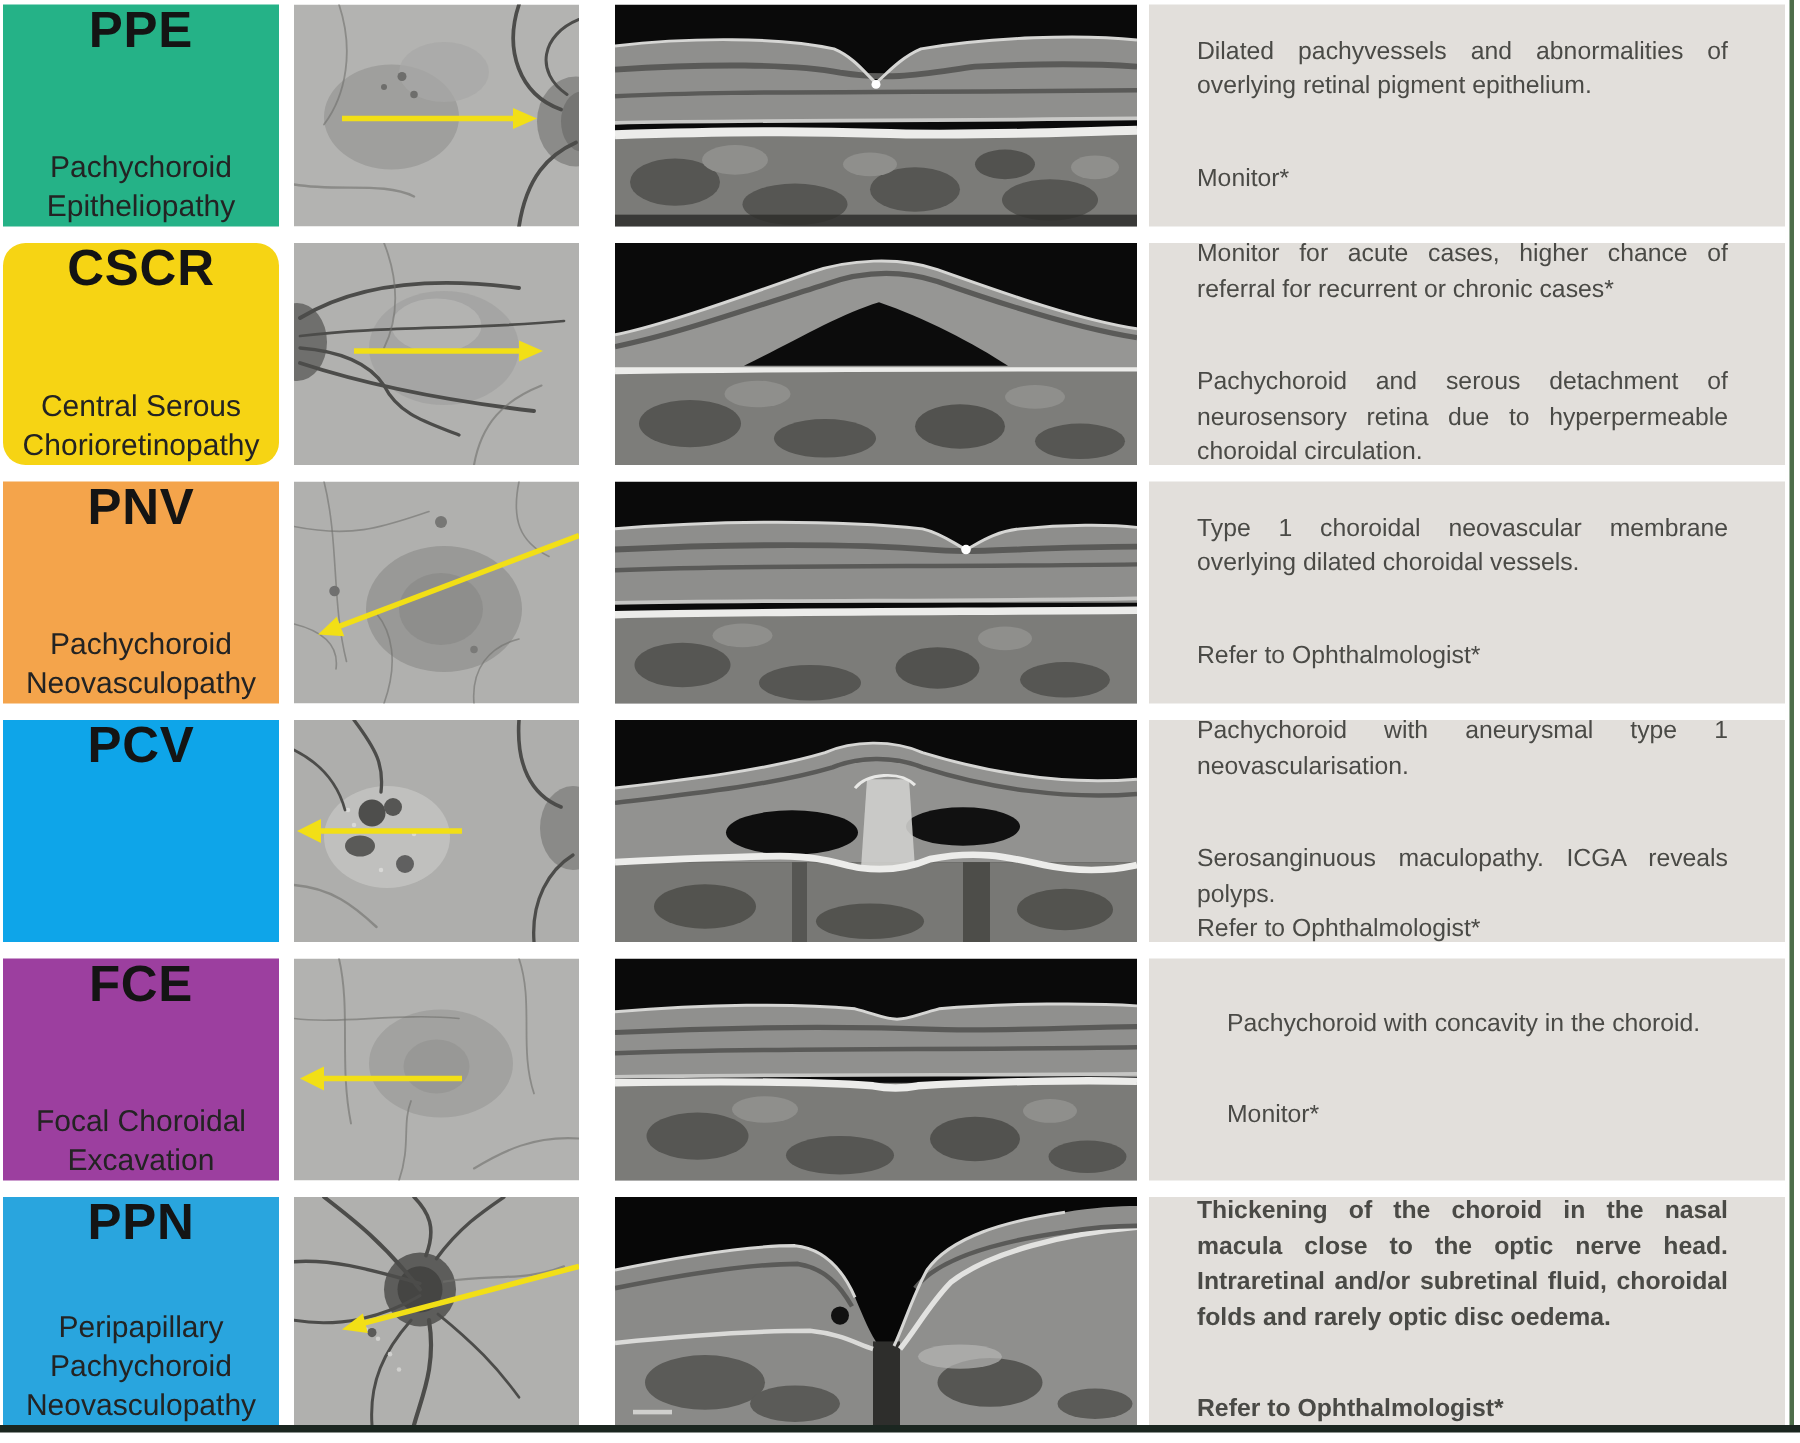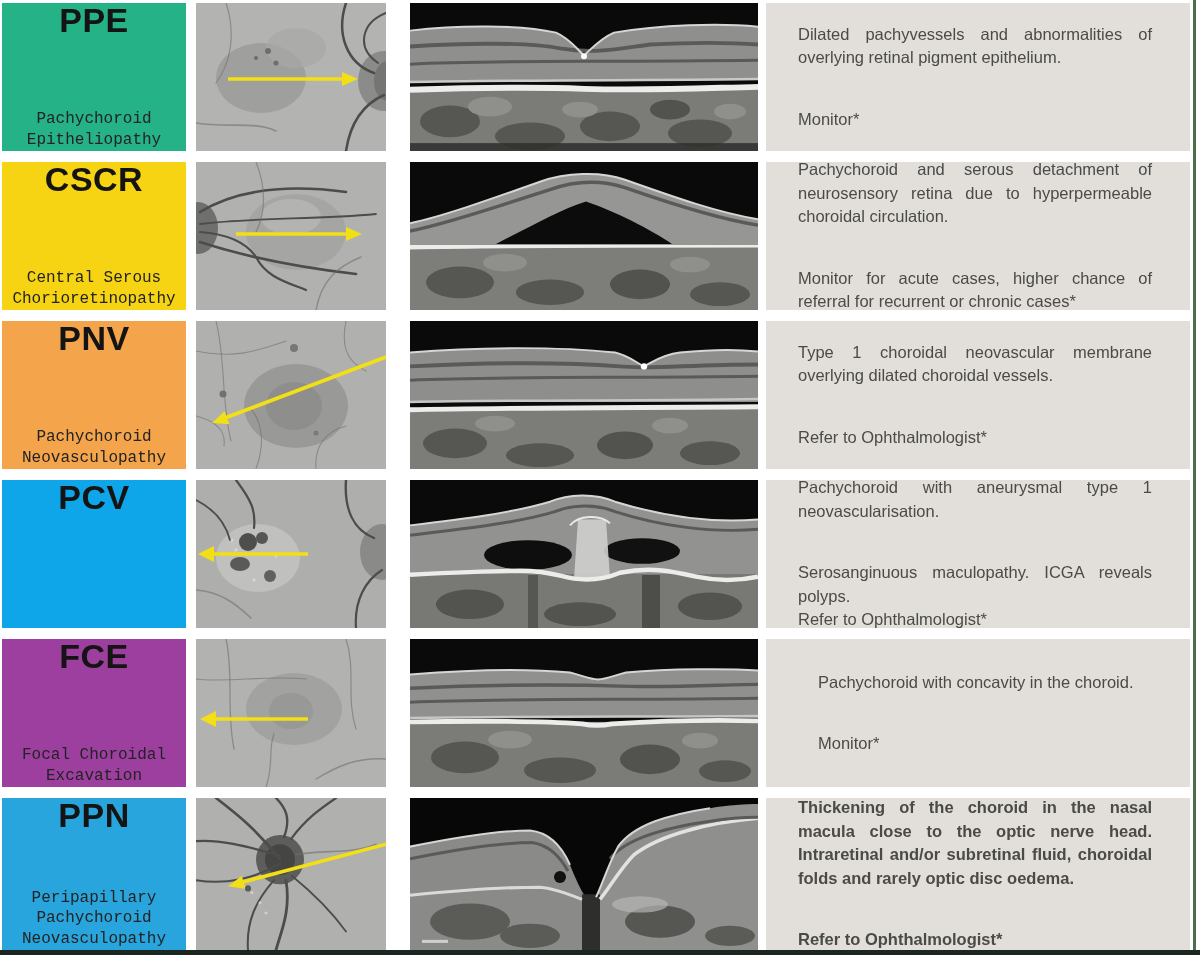--- a/index.html
+++ b/index.html
@@ -3,21 +3,21 @@
 <meta charset="utf-8">
 <style>
   html,body{margin:0;padding:0;background:#ffffff;}
   body{width:1200px;font-family:"Liberation Sans", sans-serif;}
   .frame{position:relative;width:1200px;height:962px;background:#ffffff;overflow:hidden;}
   .rows{position:absolute;top:3px;left:2px;width:1188px;}
   .row{display:flex;height:148px;margin-bottom:11px;}
   .row.tall{height:152px;margin-bottom:0;}
   .cell-label{width:184px;height:100%;display:flex;flex-direction:column;align-items:center;justify-content:space-between;text-align:center;}
   .label-abbr{font-size:34px;font-weight:bold;color:#141414;letter-spacing:.5px;line-height:1.05;}
-  .label-name{margin-top:4px;font-size:16px;color:#232323;line-height:1.3;white-space:pre-line;font-family:Liberation Mono, monospace;}
+  .label-name{margin-top:4px;font-size:20px;color:#232323;line-height:1.3;white-space:pre-line;}
   .cell-fundus{width:190px;height:100%;margin-left:10px;}
   .cell-oct{width:348px;height:100%;margin-left:24px;}
   .cell-fundus svg,.cell-oct svg{width:100%;height:100%;display:block;}
   .cell-desc{flex:1;margin-left:8px;height:100%;box-sizing:border-box;padding:10px 22px 10px 16px;
              display:flex;flex-direction:column;justify-content:center;}
   .cell-desc p{margin:16px;font-size:16.5px;line-height:1.42;color:#4a4a46;text-align:justify;white-space:pre-line;}
   .cell-desc p + p{margin-top:22px;}
   .right-border{position:absolute;top:0;right:4px;width:3px;height:950px;}
   .bottom-bar{position:absolute;top:950px;left:0;width:1200px;height:5px;}
   
@@ -82,21 +82,21 @@
           <circle cx="174" cy="54" r="3" fill="#ffffff"></circle>
         </svg>
       </div>
       <div class="cell-desc" style="background-color: rgb(226, 223, 219);">
         <p>Dilated pachyvessels and abnormalities of overlying retinal pigment epithelium.</p>
         <p>Monitor*</p>
       </div>
     </div>
 
     <div class="row">
-      <div class="cell-label" style="background-color: rgb(246, 212, 20);">
+      <div class="cell-label" style="background-color: rgb(246, 212, 20); border-radius: 15px;">
         <div class="label-abbr">CSCR</div>
         <div class="label-name">Central Serous
 Chorioretinopathy</div>
       </div>
       <div class="cell-fundus">
         <svg viewBox="0 0 190 148" preserveAspectRatio="none">
           <rect width="190" height="148" fill="#b1b1af"></rect>
           <ellipse cx="100" cy="70" rx="50" ry="38" fill="#a3a3a1" opacity=".8"></ellipse>
           <ellipse cx="95" cy="55" rx="30" ry="18" fill="#bcbcba" opacity=".6"></ellipse>
           <ellipse cx="2" cy="66" rx="20" ry="26" fill="#6f6f6d"></ellipse>
@@ -121,22 +121,22 @@
           <ellipse cx="95" cy="102" rx="22" ry="9" fill="#8f8f8c"></ellipse>
             <ellipse cx="280" cy="104" rx="20" ry="8" fill="#8f8f8c"></ellipse>
           <path class="oct-rpe" stroke-width="5.5" d="M0,86 C100,84 240,84 348,84"></path>
           <path fill="#969694" d="M0,62 C30,56 80,38 130,20 C155,11 190,9 215,18 C265,36 310,52 348,58 L348,84 L0,84 Z"></path>
           <path fill="#0c0c0c" d="M86,83 C120,66 150,48 176,40 C205,50 240,68 262,83 Z"></path>
           <path class="oct-stripe" stroke-width="3.5" d="M0,70 C40,62 90,44 140,28 C165,19 190,18 215,26 C260,42 310,58 348,64"></path>
           <path class="oct-top-edge" stroke-width="2.2" d="M0,62 C30,56 80,38 130,20 C155,11 190,9 215,18 C265,36 310,52 348,58"></path>
         </svg>
       </div>
       <div class="cell-desc" style="background-color: rgb(226, 223, 219);">
+        <p>Monitor for acute cases, higher chance of referral for recurrent or chronic cases*</p>
         <p>Pachychoroid and serous detachment of neurosensory retina due to hyperpermeable choroidal circulation.</p>
-        <p>Monitor for acute cases, higher chance of referral for recurrent or chronic cases*</p>
       </div>
     </div>
 
     <div class="row">
       <div class="cell-label" style="background-color: rgb(244, 164, 75);">
         <div class="label-abbr">PNV</div>
         <div class="label-name">Pachychoroid
 Neovasculopathy</div>
       </div>
       <div class="cell-fundus">

